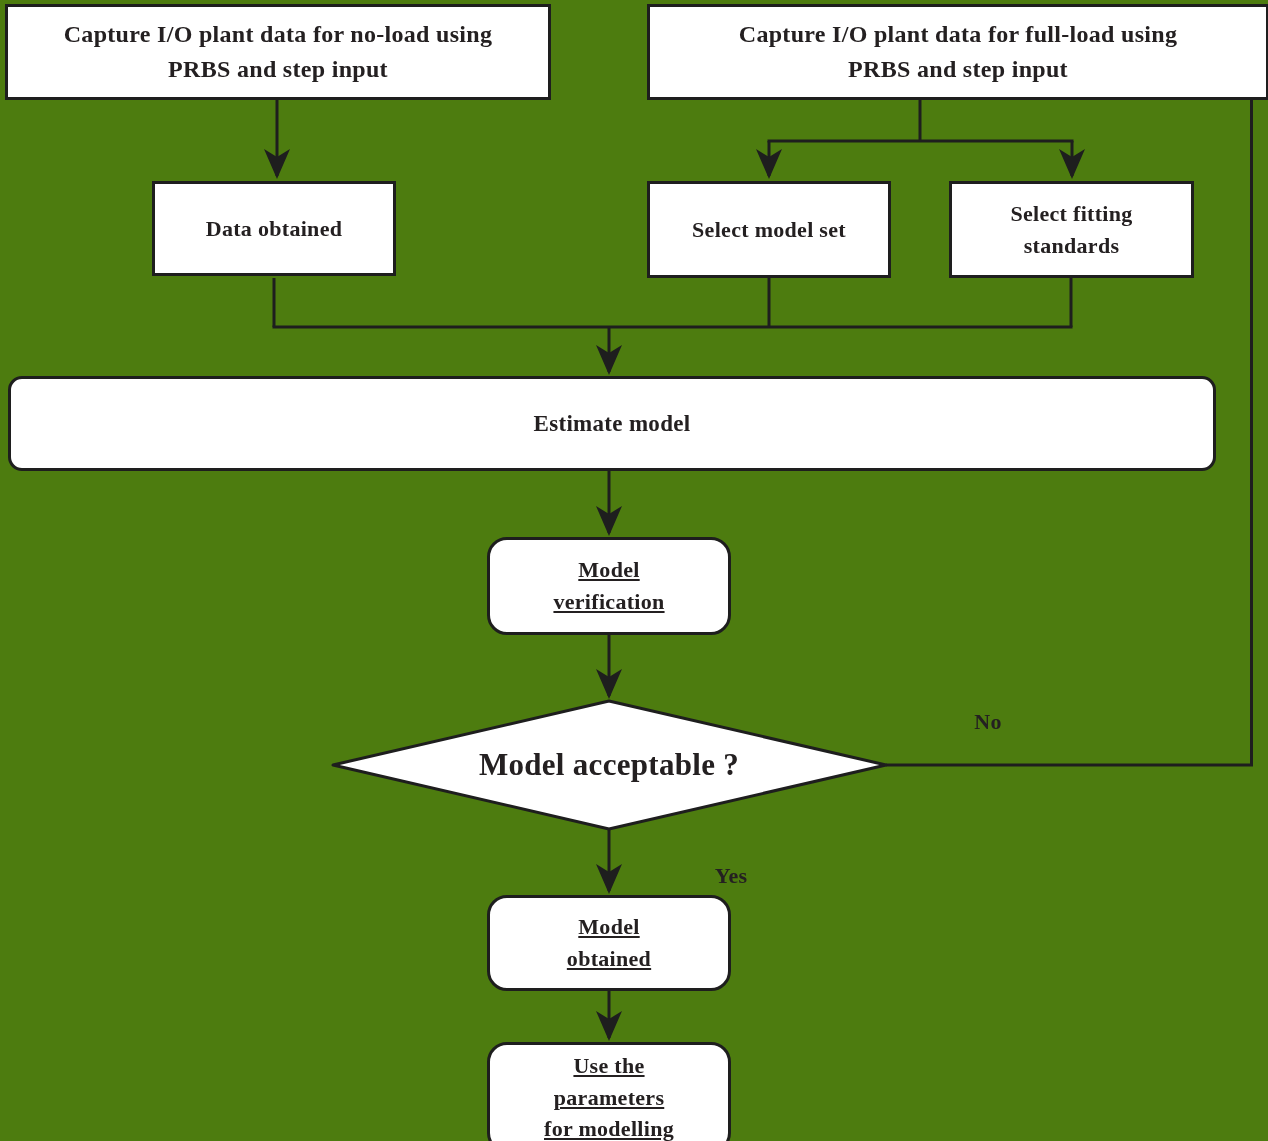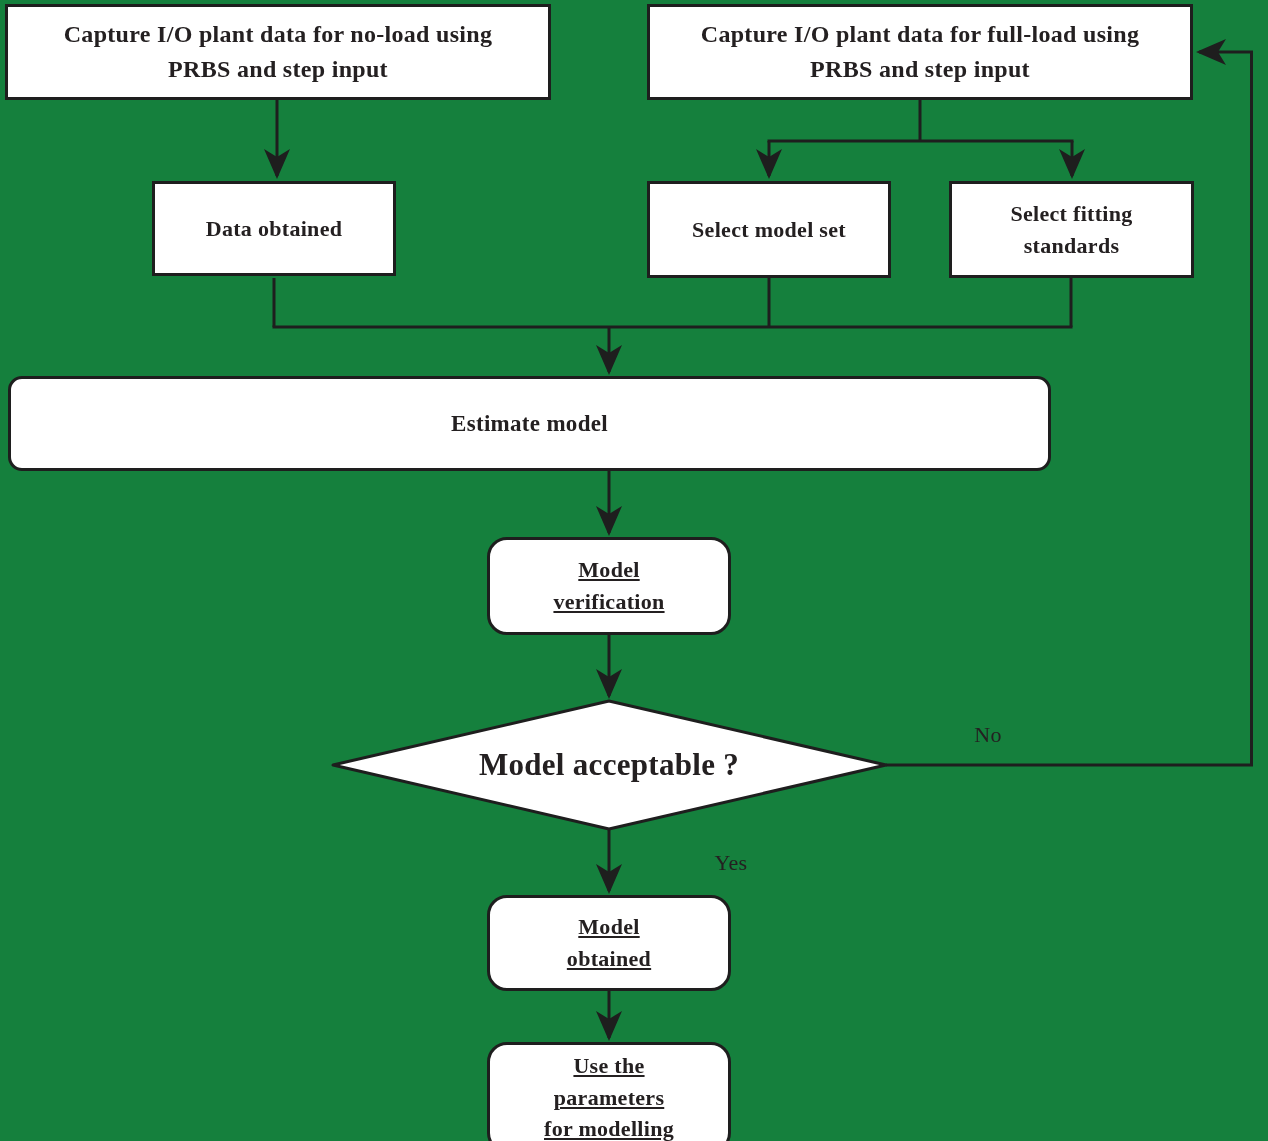--- a/index.html
+++ b/index.html
@@ -1,20 +1,20 @@
 <!DOCTYPE html>
 <html><head>
 <meta charset="utf-8">
 <style>
   html, body { margin: 0; padding: 0; background: #ffffff; }
   .canvas {
     position: relative;
     width: 1268px;
     height: 1141px;
-    background: #15803d;
+    background: #4d7c0f;
     font-family: "Liberation Serif", serif;
     overflow: hidden;
   }
   svg.wires {
     position: absolute;
     left: 0; top: 0;
     width: 1268px; height: 1141px;
   }
   .node {
     position: absolute;
@@ -42,25 +42,24 @@
     transform: translate(-50%, -50%);
     font-weight: 700;
     font-size: 31px;
     color: #242021;
     letter-spacing: 0.3px;
     white-space: nowrap;
   }
   .edge-label {
     position: absolute;
     transform: translate(-50%, -50%);
-    font-weight: 400;
+    font-weight: 700;
     font-size: 22px;
     color: #242021;
     letter-spacing: 0.3px;
-    margin-top: 13px;
   }
 </style>
 </head>
 <body>
 
 <div class="canvas">
 
   <svg class="wires" viewBox="0 0 1268 1141" xmlns="http://www.w3.org/2000/svg">
     <defs>
       <marker id="arrow" markerUnits="userSpaceOnUse" markerWidth="30" markerHeight="26" viewBox="0 0 30 26" refX="27" refY="13" orient="auto">
@@ -91,41 +90,41 @@
       <line x1="609" y1="829" x2="609" y2="891" marker-end="url(#arrow)"></line>
       <line x1="609" y1="991" x2="609" y2="1038" marker-end="url(#arrow)"></line>
 
       <polygon points="609,701 886,765 609,829 333,765" fill="#ffffff" stroke-linejoin="round"></polygon>
     </g>
   </svg>
 
   <div class="node fs-top" style="left:5px; top:4px; width:546px; height:96px;">Capture I/O plant data for no-load using
 PRBS and step input</div>
 
-  <div class="node fs-top" style="left:647px; top:4px; width:546px; height:96px;">Capture I/O plant data for full-load using
+  <div class="node fs-top" style="left:647px; top:4px; width:622px; height:96px;">Capture I/O plant data for full-load using
 PRBS and step input</div>
 
   <div class="node fs-box" style="left:152px; top:181px; width:244px; height:95px;">Data obtained</div>
 
   <div class="node fs-box" style="left:647px; top:181px; width:244px; height:97px;">Select model set</div>
 
   <div class="node fs-box" style="left:949px; top:181px; width:245px; height:97px;">Select fitting
 standards</div>
 
-  <div class="node rounded-sm fs-wide" style="left:8px; top:376px; width:1043px; height:95px;">Estimate model</div>
+  <div class="node rounded-sm fs-wide" style="left:8px; top:376px; width:1208px; height:95px;">Estimate model</div>
 
   <div class="node rounded-lg fs-box" style="left:487px; top:537px; width:244px; height:98px;">Model
 verification</div>
 
   <div class="diamond-label" style="left:609px; top:765px;">Model acceptable ?</div>
 
   <div class="node rounded-lg fs-box" style="left:487px; top:895px; width:244px; height:96px;">Model
 obtained</div>
 
   <div class="node rounded-lg fs-box" style="left:487px; top:1042px; width:244px; height:111px;">Use the
 parameters
 for modelling</div>
 
   <div class="edge-label" style="left:988px; top:722px;">No</div>
 
-  <div class="edge-label" style="left:731px; top:850px;">Yes</div>
+  <div class="edge-label" style="left:731px; top:876px;">Yes</div>
 
 </div>
 
 </body></html>

